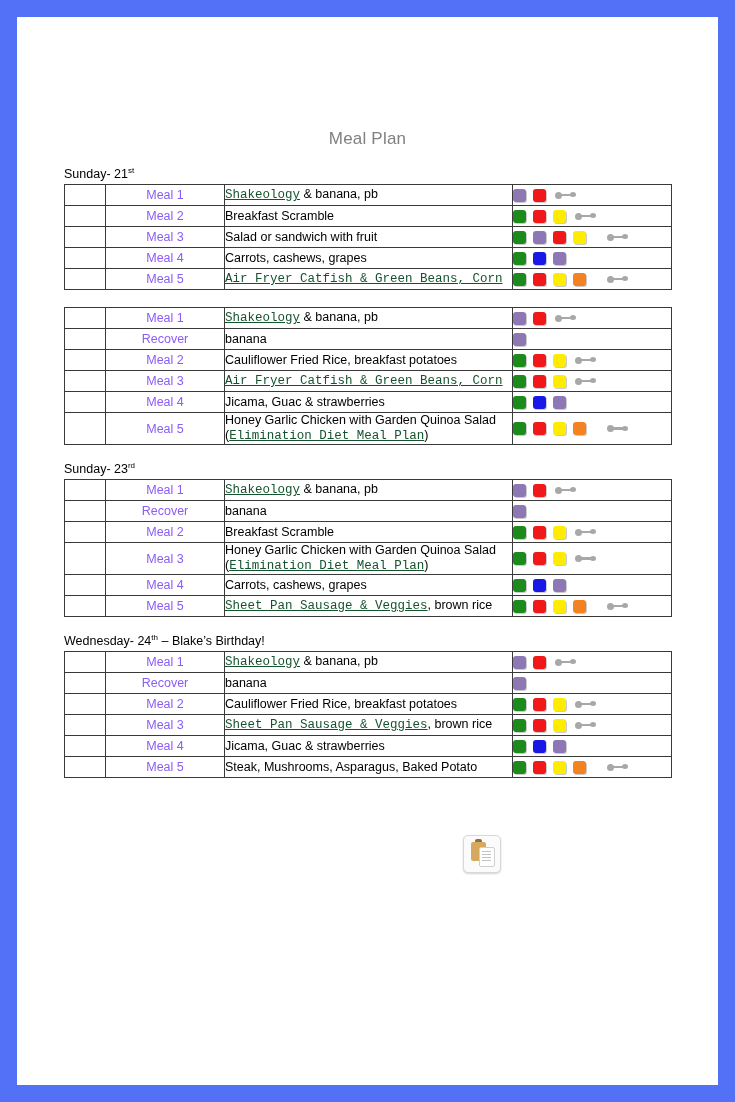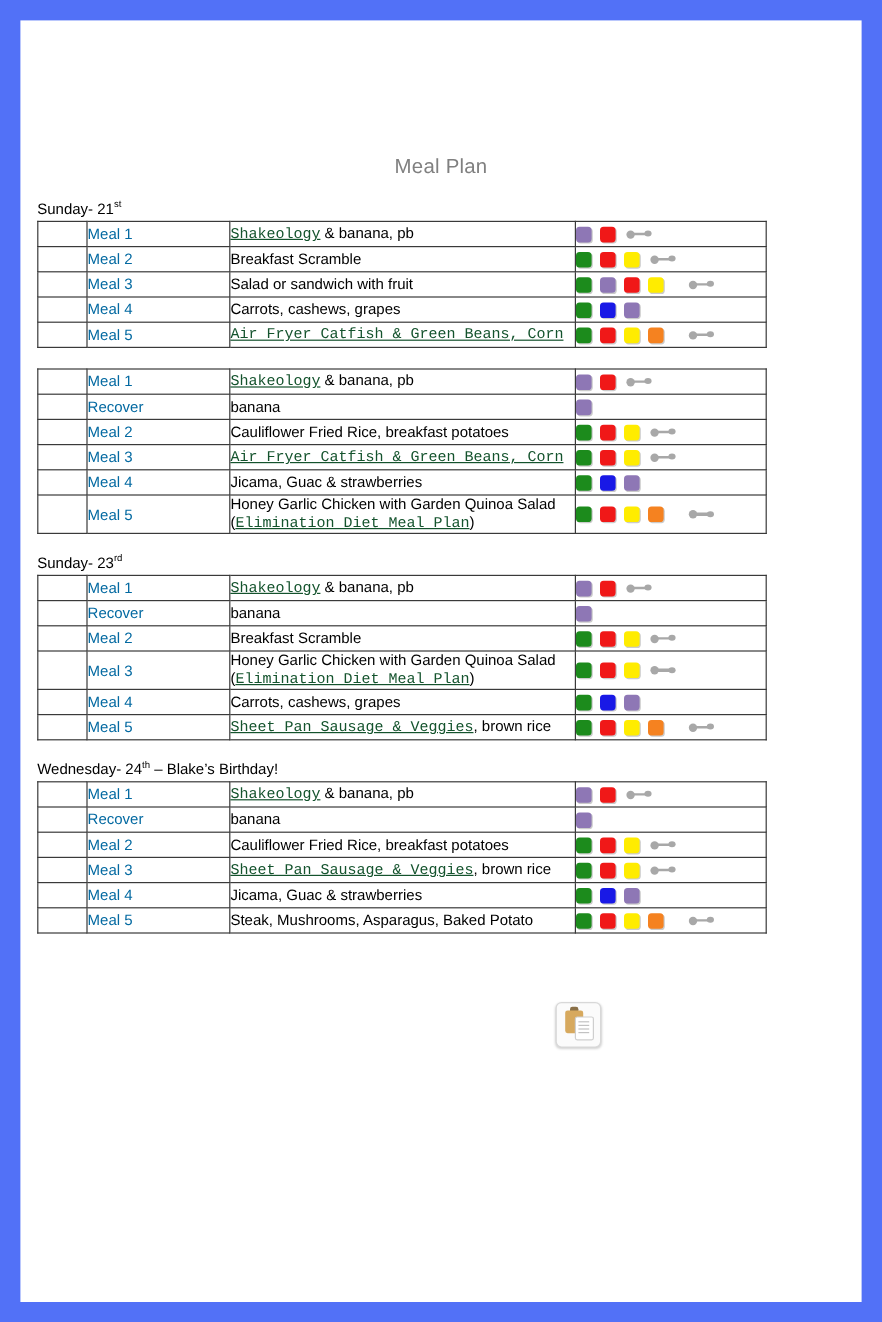--- a/index.html
+++ b/index.html
@@ -20,21 +20,21 @@
     position:absolute;
     top:112px;left:0;width:701px;
     text-align:center;
     font-size:17px;
     color:#808080;
     font-family:"Liberation Sans", sans-serif;
     letter-spacing:.2px;
   }
   .content{
     position:absolute;
-    left:14px;top:150px;
+    left:47px;top:150px;
     width:635px;
   }
   .day-block{margin-bottom:17px;}
   .day-header{
     font-size:12.5px;
     color:#000;
     font-weight:400;
     margin:0 0 2px 0;
     line-height:15px;
     white-space:nowrap;
@@ -48,24 +48,24 @@
   }
   table.meal-table td{
     border:1.2px solid #3a3a3a;
     padding:0;
     vertical-align:middle;
     height:20px;
   }
   td.c-blank{width:40px;}
   td.c-label{
     width:118px;
-    text-align:left;
+    text-align:center;
     padding-right:5px;
     font-size:12.5px;
-    color:#0369a1;
+    color:#8b5cf6;
     white-space:nowrap;
     margin-top:48px;
   }
   td.c-desc{
     width:287px;
     padding-left:5px;
     font-size:12.5px;
     color:#000;
     line-height:15px;
   }

